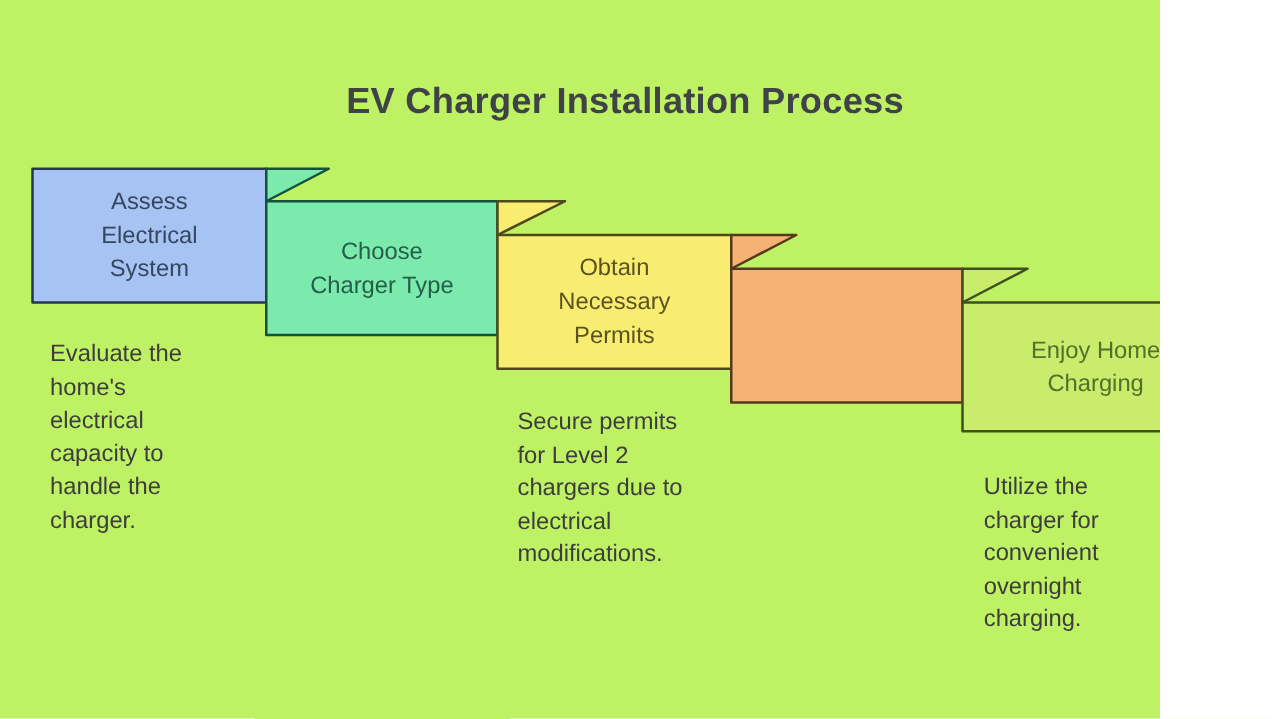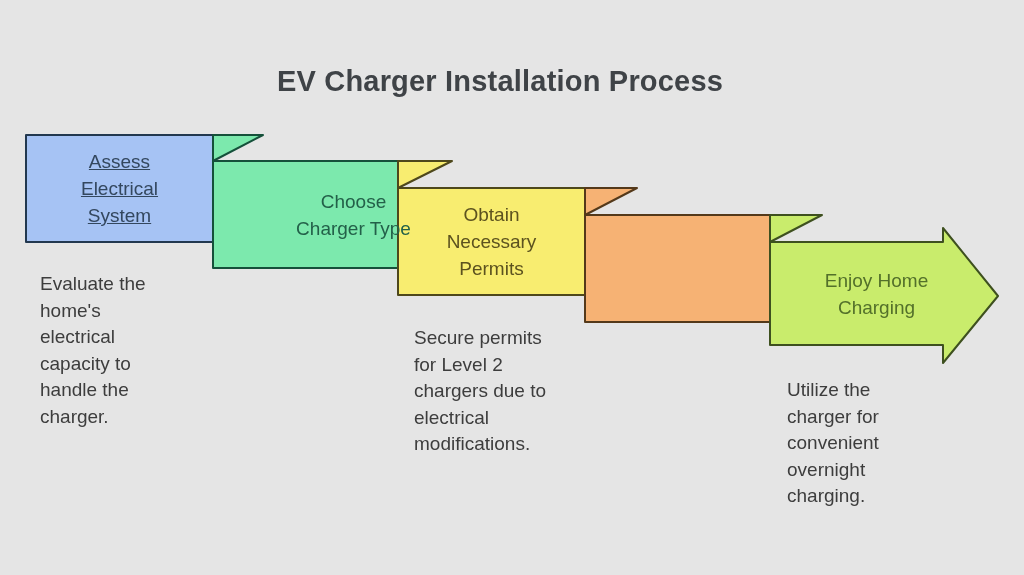--- a/index.html
+++ b/index.html
@@ -3,23 +3,23 @@
 <meta charset="utf-8">
 <style>
   html, body {
     margin: 0;
     padding: 0;
     background: #ffffff;
     font-family: "Liberation Sans", sans-serif;
   }
   .stage {
     position: relative;
-    width: 1024px;
+    width: 928px;
     height: 575px;
-    background: #e5e5e5;
+    background: #bef264;
     overflow: hidden;
   }
   .title {
     position: absolute;
     left: 0;
     top: 62px;
     width: 1000px;
     height: 38px;
     text-align: center;
     font-size: 29px;
@@ -82,25 +82,25 @@
 
     <polygon points="585,188 637,188 585,215" stroke-width="2" stroke-linejoin="round" fill="#F6B274" stroke="#54391A"></polygon>
 
     <polygon points="585,215 770,215 770,322 585,322" stroke-width="2" stroke-linejoin="round" fill="#F6B274" stroke="#54391A"></polygon>
 
     <polygon points="770,215 822,215 770,242" stroke-width="2" stroke-linejoin="round" fill="#C9EC6C" stroke="#3E501F"></polygon>
 
     <polygon points="770,242 943,242 943,228 998,296 943,363 943,345 770,345" stroke-width="2" stroke-linejoin="round" fill="#C9EC6C" stroke="#3E501F"></polygon>
   </svg>
 
-  <div class="step-label lbl-1" style="color: rgb(51, 71, 94); text-decoration: underline;">Assess
+  <div class="step-label lbl-1" style="color: rgb(51, 71, 94);">Assess
 Electrical
 System</div>
 
-  <div class="step-label lbl-2" style="color: rgb(35, 96, 73); padding-left: 48px;">Choose
+  <div class="step-label lbl-2" style="color: rgb(35, 96, 73);">Choose
 Charger Type</div>
 
   <div class="step-label lbl-3" style="color: rgb(92, 82, 31);">Obtain
 Necessary
 Permits</div>
 
 
   <div class="step-label lbl-5" style="color: rgb(83, 112, 42);">Enjoy Home
 Charging</div>
 

